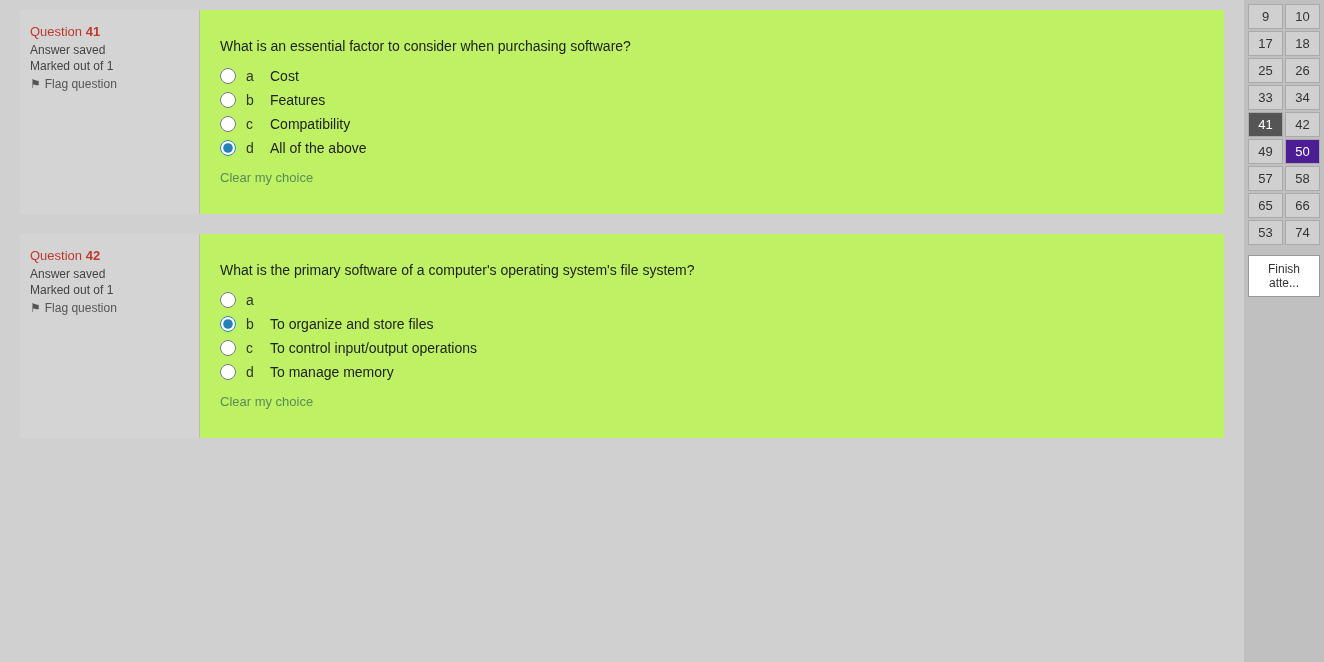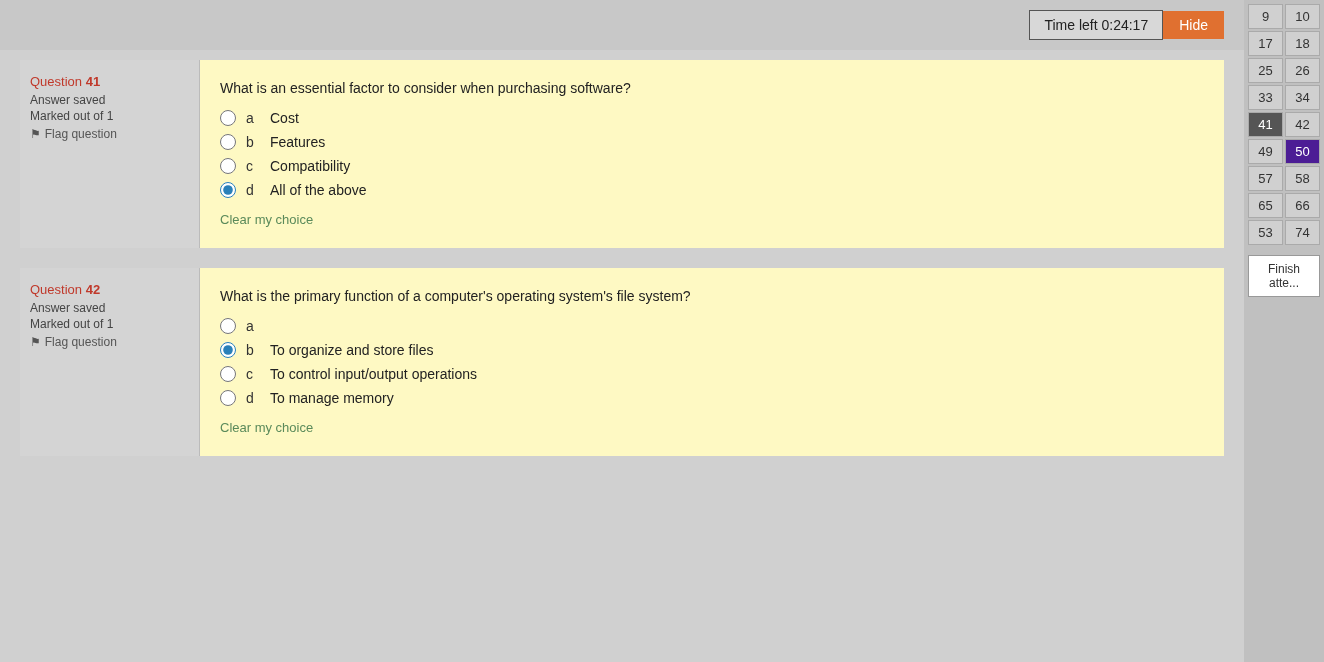--- a/index.html
+++ b/index.html
@@ -88,22 +88,22 @@
       color: #555;
       font-size: 12px;
       cursor: pointer;
       display: flex;
       align-items: center;
       gap: 4px;
     }
 
     .question-body {
       flex: 1;
-      padding: 20px 20px;
-      background: #fef9c3;
+      padding: 28px 20px;
+      background: #bef264;
     }
 
     .question-text {
       font-size: 14px;
       color: #222;
       margin-bottom: 14px;
     }
 
     .options-list {
       list-style: none;
@@ -188,24 +188,20 @@
       color: #333;
       cursor: pointer;
       text-align: center;
     }
   </style>
 </head>
 <body>
 
 <div class="main-content">
 
-  <div class="top-bar">
-    <div class="time-box">Time left 0:24:17</div>
-    <button class="hide-btn">Hide</button>
-  </div>
 
   <div class="questions-area">
 
     <div class="question-block">
       <div class="question-meta">
         <div class="q-label">
           <span>Question</span>
           <strong>41</strong>
         </div>
         <div class="answer-saved">Answer saved</div>
@@ -250,21 +246,21 @@
           <strong>42</strong>
         </div>
         <div class="answer-saved">Answer saved</div>
         <div class="marked-out">Marked out of 1</div>
         <div class="flag-question">
           <span>⚑</span>
           <span>Flag question</span>
         </div>
       </div>
       <div class="question-body">
-        <div class="question-text">What is the primary function of a computer's operating system's file system?</div>
+        <div class="question-text">What is the primary software of a computer's operating system's file system?</div>
         <ul class="options-list">
           <li class="option-item">
             <input type="radio" name="q42" style="">
             <span class="option-letter">a</span>
           </li>
           <li class="option-item">
             <input type="radio" name="q42" checked="" style="">
             <span class="option-letter">b</span>
             <span>To organize and store files</span>
           </li>

